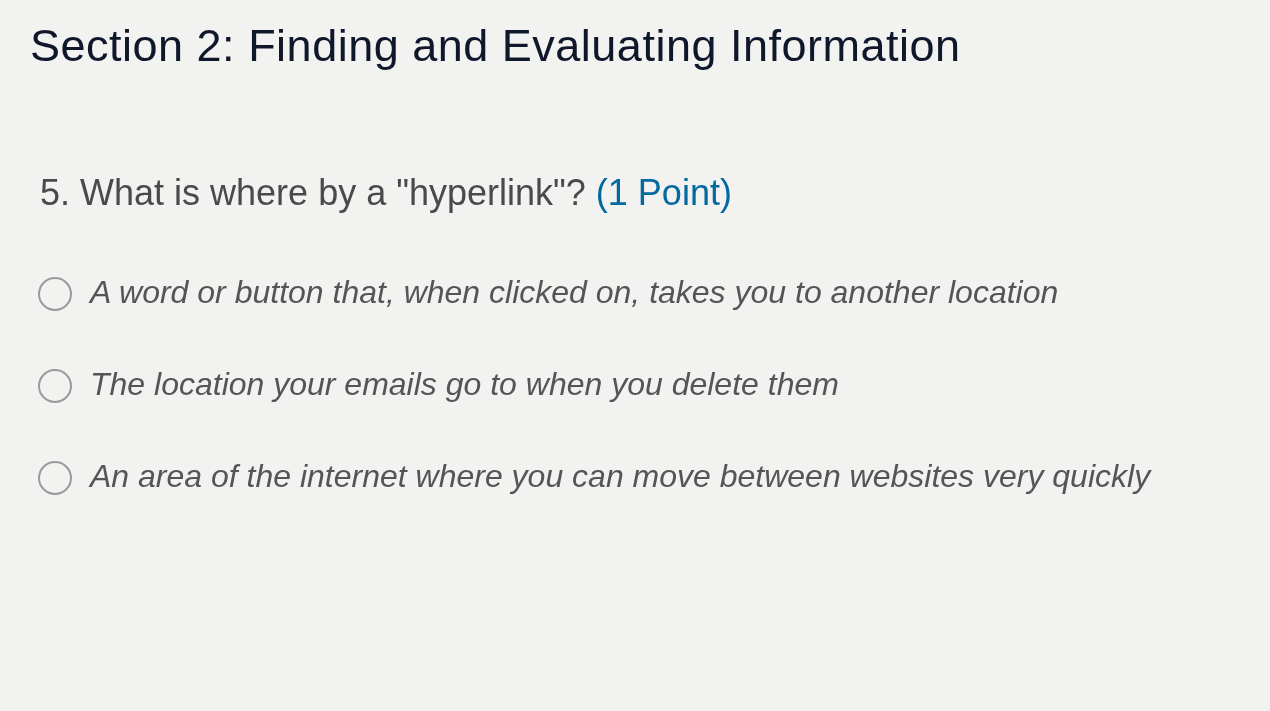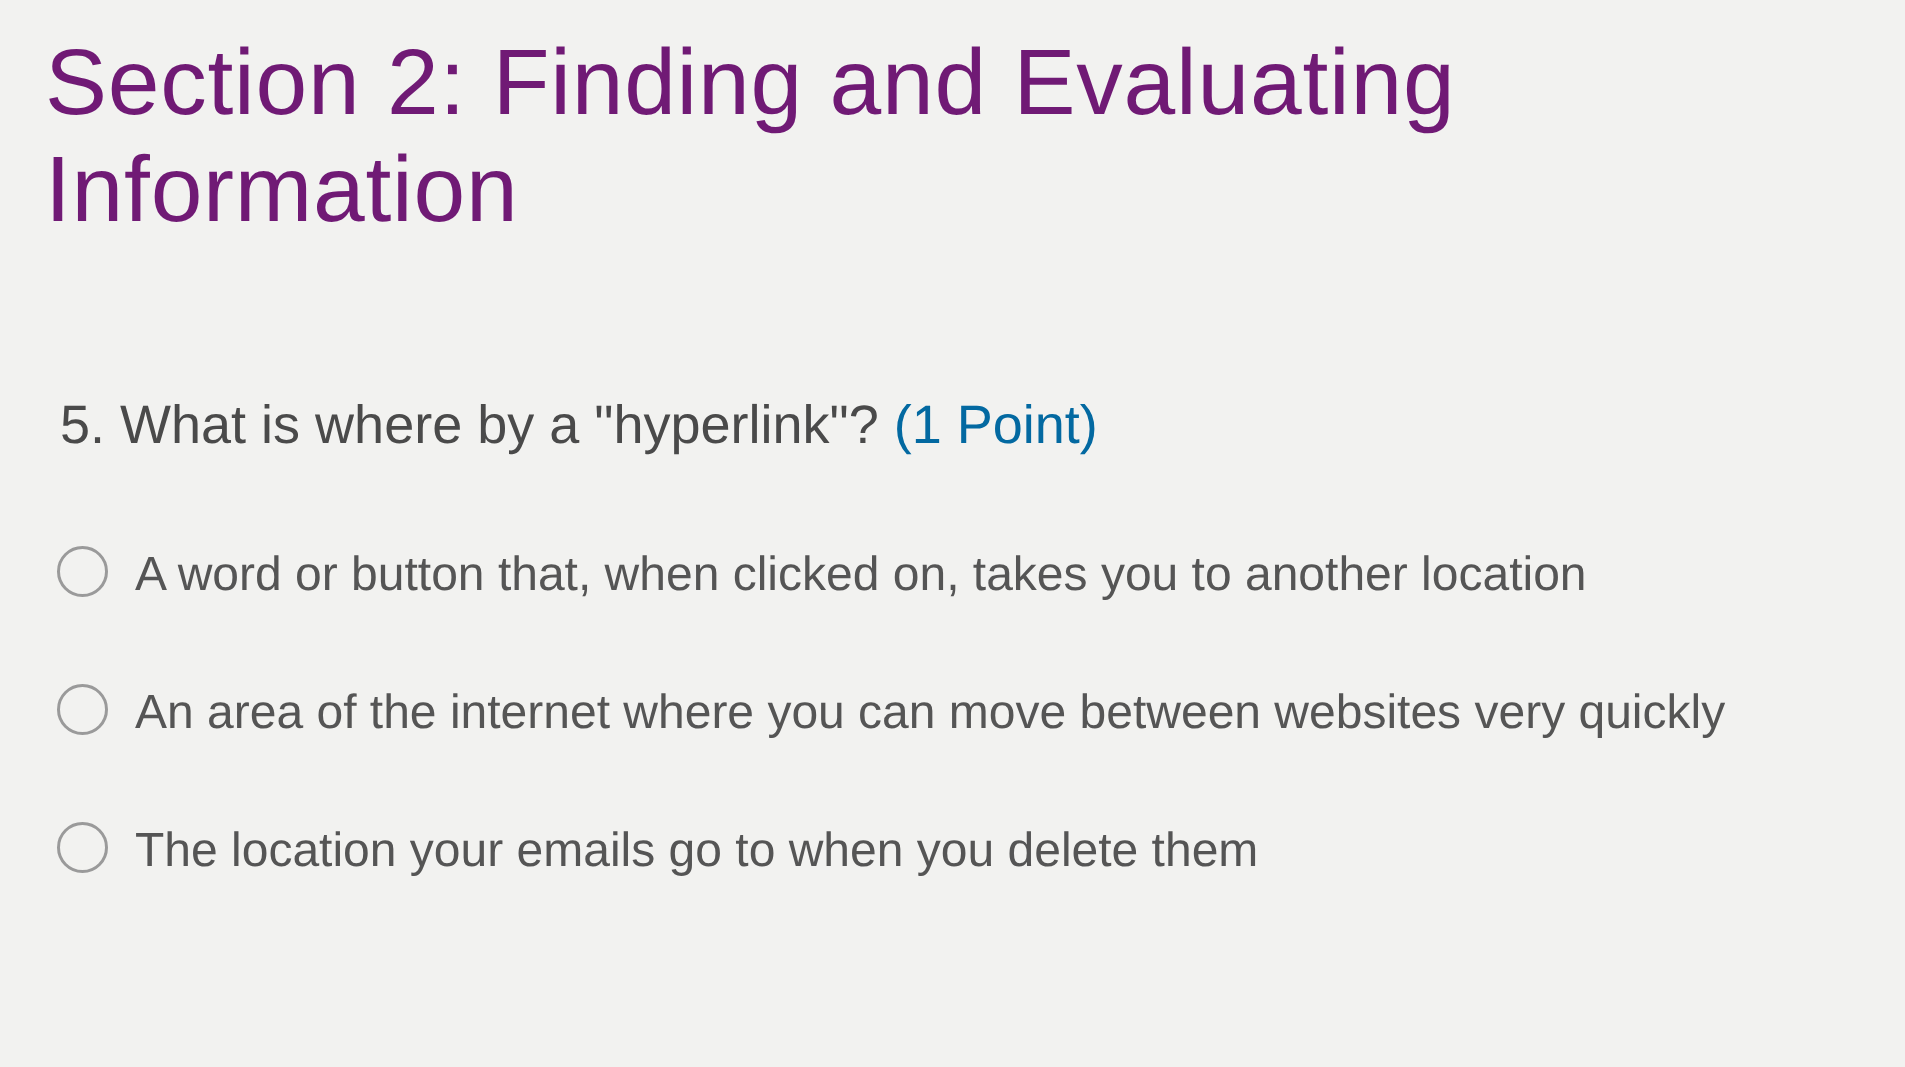--- a/index.html
+++ b/index.html
@@ -10,23 +10,23 @@
     body {
       font-family: "Segoe UI", "Helvetica Neue", Arial, sans-serif;
       background: #f2f2f0;
       width: 1270px;
       height: 711px;
       overflow: hidden;
       padding: 20px 30px;
       color: #4a4a4a;
     }
     .section-title {
-      font-size: 62px;
+      font-size: 45px;
       font-weight: 300;
-      color: #701a75;
+      color: #0f172a;
       margin-bottom: 100px;
       letter-spacing: 0.5px;
     }
     .question-block {
       margin-bottom: 60px;
     }
     .question-text {
       font-size: 36px;
       font-weight: 400;
       color: #4a4a4a;
@@ -40,23 +40,24 @@
     }
     .points {
       color: #0369a1;
       font-weight: 400;
     }
     .options {
       padding-left: 8px;
     }
     .option-row {
       display: flex;
-      align-items: flex-start;
+      align-items: flex-end;
       gap: 18px;
       margin-bottom: 55px;
+      font-style: italic;
     }
     .radio-circle {
       width: 34px;
       height: 34px;
       border: 2px solid #9a9a9a;
       border-radius: 50%;
       flex-shrink: 0;
       background: transparent;
       cursor: pointer;
     }
@@ -80,19 +81,19 @@
   </div>
 </div>
 
 <div class="options">
   <div class="option-row">
     <div class="radio-circle"></div>
     <span class="option-label">A word or button that, when clicked on, takes you to another location</span>
   </div>
   <div class="option-row">
     <div class="radio-circle"></div>
-    <span class="option-label">An area of the internet where you can move between websites very quickly</span>
+    <span class="option-label">The location your emails go to when you delete them</span>
   </div>
   <div class="option-row">
     <div class="radio-circle"></div>
-    <span class="option-label">The location your emails go to when you delete them</span>
+    <span class="option-label">An area of the internet where you can move between websites very quickly</span>
   </div>
 </div>
 
 </body></html>

